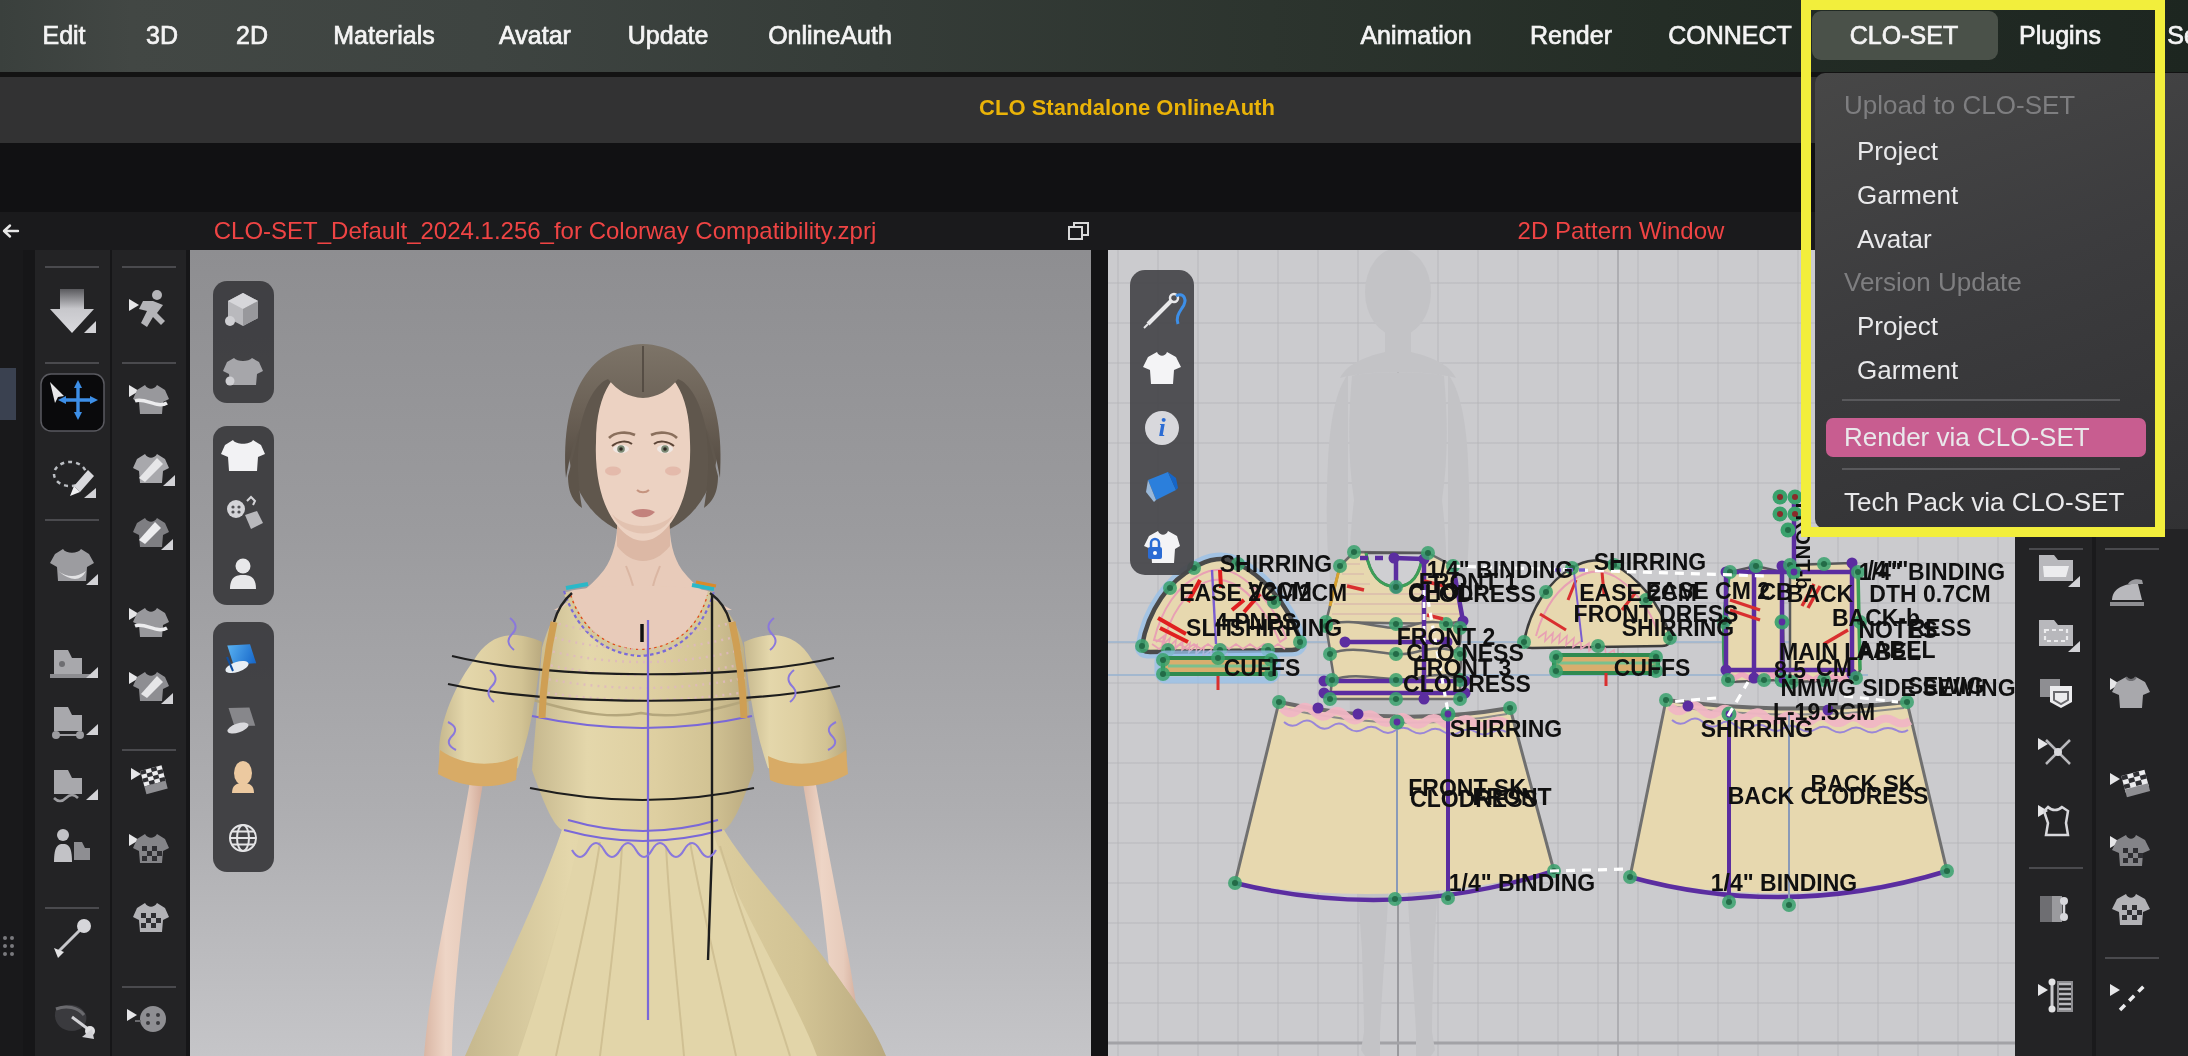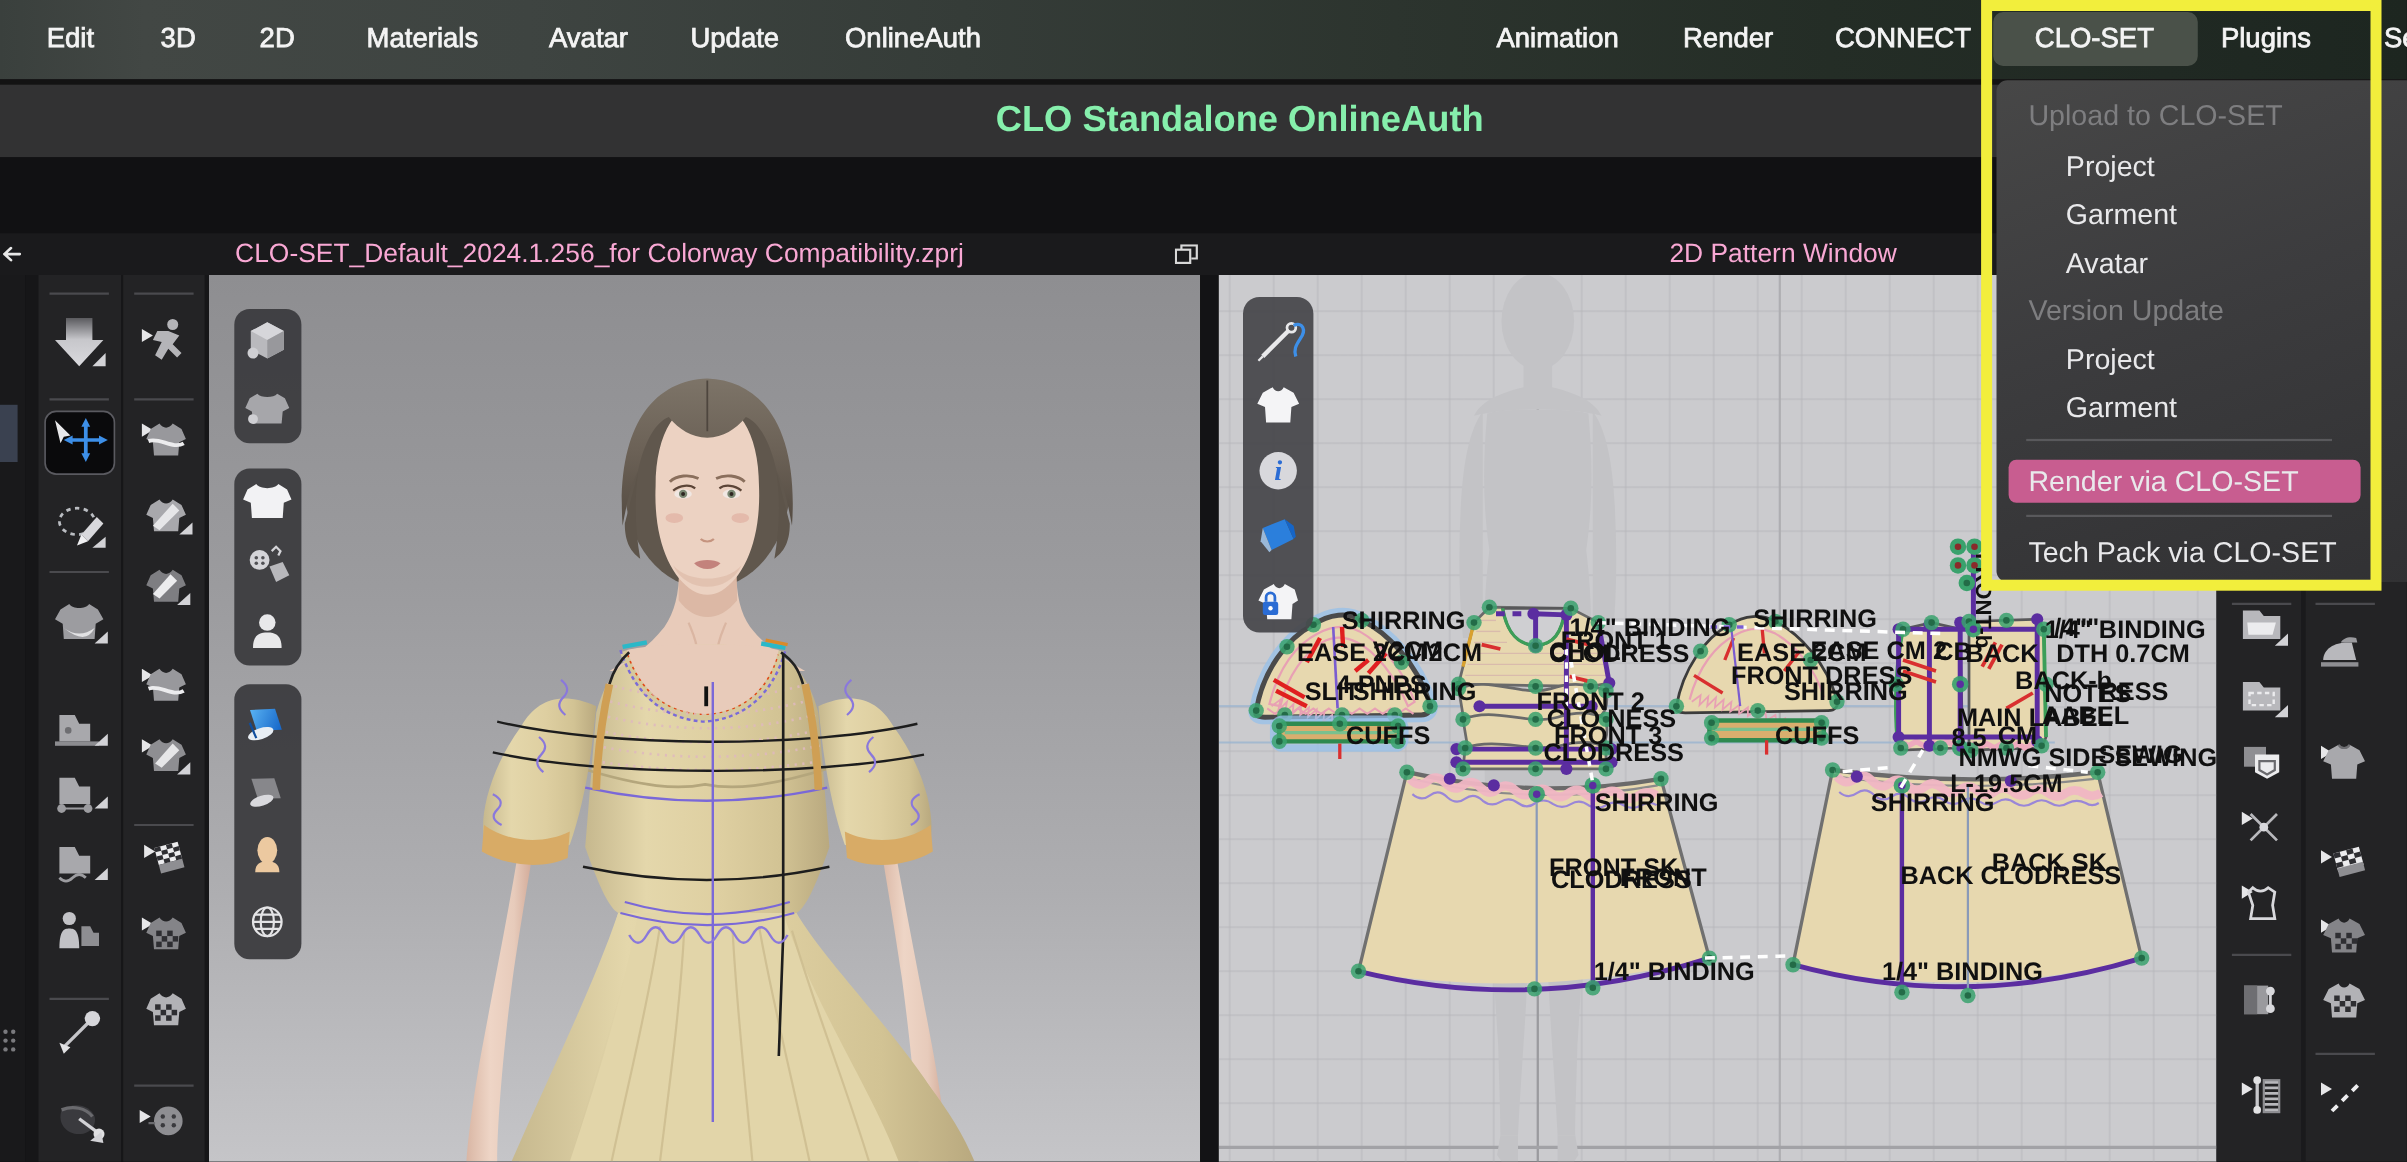--- a/index.html
+++ b/index.html
@@ -6,46 +6,46 @@
     font-family:"Liberation Sans",sans-serif;}
   .abs{position:absolute;}
   #root{position:absolute;left:0;top:0;width:1916px;height:1056px;}
   
   #menubar{left:0;top:0;width:2188px;height:72px;
     background:linear-gradient(90deg,#3a403d 0%,#424744 6%,#3e4441 22%,#353c38 40%,#2c342e 58%,#242d26 76%,#202923 90%,#1d2620 100%);}
   #menubar .mi{position:absolute;top:0;height:72px;line-height:70px;color:#f4f4f4;font-size:25px;font-weight:400;-webkit-text-stroke:0.7px #f4f4f4;transform:translateX(-50%);white-space:nowrap;}
   #closetbtn{position:absolute;left:1812px;top:11px;width:186px;height:49px;border-radius:9px;background:#4a5149;}
   
   #authbar{left:0;top:72px;width:2188px;height:71px;background:#323233;border-top:5px solid #131313;box-sizing:border-box;}
-  #authbar span{position:absolute;left:1127px;top:0px;transform:translateX(-50%);line-height:62px;color:#86efac;font-size:33px;font-weight:700;}
+  #authbar span{position:absolute;left:1127px;top:0px;transform:translateX(-50%);line-height:62px;color:#eab308;font-size:22px;font-weight:700;}
   #blackband{left:0;top:143px;width:2188px;height:69px;background:#111113;}
   
   #titlerow{left:0;top:212px;width:2188px;height:38px;background:#1a1a1c;}
-  .wtitle{position:absolute;top:0;height:38px;line-height:38px;color:#f9a8d4;font-size:24px;transform:translateX(-50%);white-space:nowrap;}
+  .wtitle{position:absolute;top:0;height:38px;line-height:38px;color:#ef4444;font-size:24px;transform:translateX(-50%);white-space:nowrap;}
   
   #leftstrip{left:0;top:250px;width:23px;height:806px;background:#19191b;}
   #bluetab{left:0;top:368px;width:16px;height:52px;background:#3a4150;}
   #ltoolbar{left:23px;top:250px;width:167px;height:806px;background:#161618;}
   #ltb-c1{position:absolute;left:12px;top:0;width:75px;height:806px;background:#232325;}
   #ltb-c2{position:absolute;left:89px;top:0;width:74px;height:806px;background:#232325;}
   #viewport{left:190px;top:250px;width:901px;height:806px;background:linear-gradient(180deg,#8e8e91 0%,#9b9b9e 35%,#aeaeb1 70%,#c5c5c8 100%);overflow:hidden;}
   #vdivider{left:1091px;top:250px;width:17px;height:806px;background:#131315;}
   #canvas2d{left:1108px;top:250px;width:907px;height:806px;background:#cbcbce;overflow:hidden;}
   #rpanel{left:2015px;top:250px;width:173px;height:806px;background:#232325;}
   
   #grid{position:absolute;left:0;top:0;width:907px;height:806px;
     background-image:linear-gradient(90deg,rgba(180,180,184,.42) 0 2px,transparent 2px),linear-gradient(180deg,rgba(180,180,184,.42) 0 2px,transparent 2px);
     background-size:40px 40px;background-position:9px 32px;}
   .sep1{position:absolute;height:2px;background:#47474a;}
   .sep2{position:absolute;width:2px;background:#47474a;}
   
   #dropdown{left:1815px;top:73px;width:382px;height:456px;border-radius:10px;
     background:linear-gradient(160deg,#474747 0%,#3c3c3e 45%,#313133 100%);}
   #dropdown .hd{position:absolute;left:29px;color:#7e7e80;font-size:26px;line-height:30px;white-space:nowrap;}
-  #dropdown .it{position:absolute;left:63px;color:#e9e9eb;font-size:26px;line-height:30px;white-space:nowrap;}
+  #dropdown .it{position:absolute;left:42px;color:#e9e9eb;font-size:26px;line-height:30px;white-space:nowrap;}
   #pinkrow{position:absolute;left:11px;top:345px;width:320px;height:39px;border-radius:7px;background:#c85d90;}
   #yellowbox{left:1801px;top:0px;width:364px;height:537px;border:10px solid #f2ee3c;box-sizing:border-box;}
 </style>
 </head>
 <body>
 <div id="root">
   <div class="abs" id="menubar">
     <span class="mi" style="left:64px">Edit</span>
     <span class="mi" style="left:162px">3D</span>
     <span class="mi" style="left:252px">2D</span>

